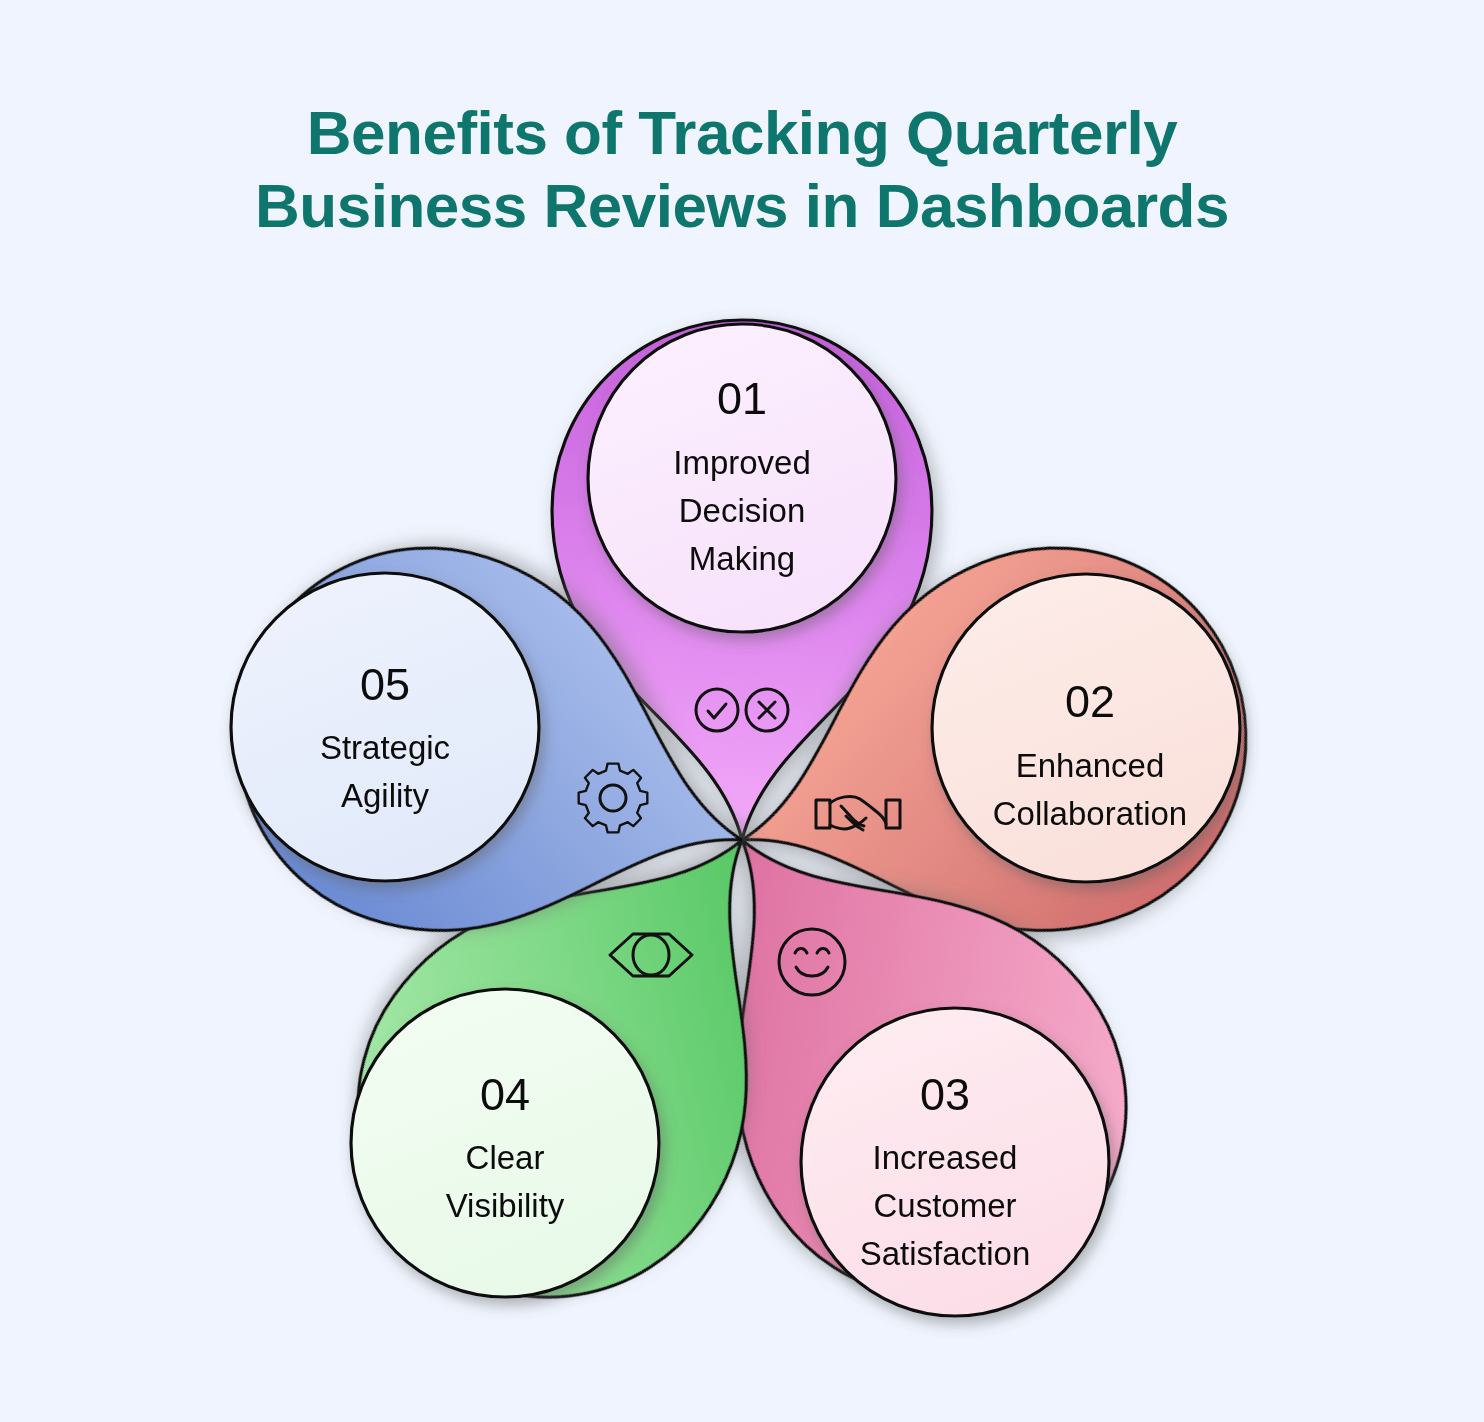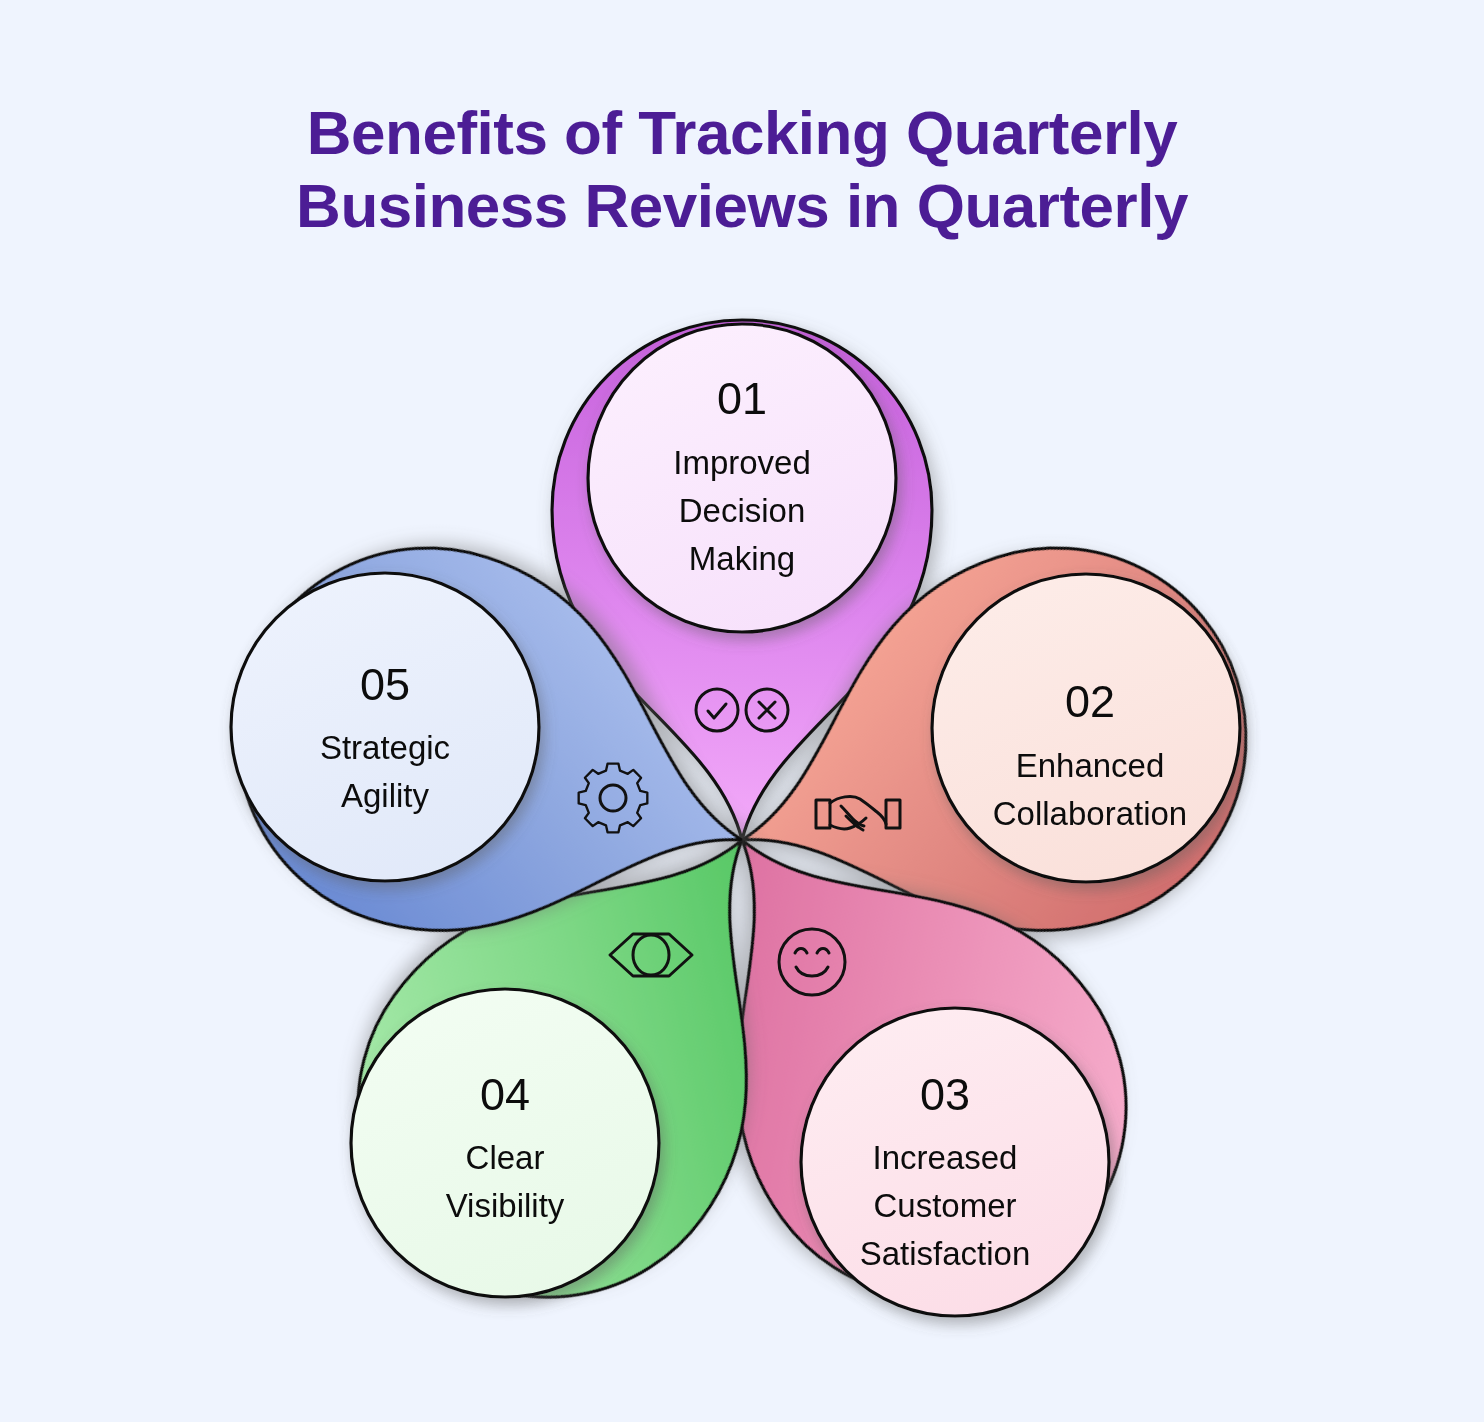--- a/index.html
+++ b/index.html
@@ -23,21 +23,21 @@
     position: absolute;
     top: 96px;
     left: 0;
     width: 1484px;
     text-align: center;
   }
   .title-line {
     font-family: "Liberation Sans Narrow", "Liberation Sans", sans-serif;
     font-size: 62px;
     font-weight: bold;
-    color: #4c1d95;
+    color: #0f766e;
     line-height: 1.18;
     letter-spacing: -0.5px;
     white-space: nowrap;
   }
   svg#flower {
     position: absolute;
     left: 0;
     top: 0;
     width: 1484px;
     height: 1422px;
@@ -72,21 +72,21 @@
     stroke-linejoin: round;
   }
 </style>
 </head>
 <body style="background: rgb(239, 244, 254);">
 
 <div id="infographic">
 
   <div class="title-block">
     <div class="title-line">Benefits of Tracking Quarterly</div>
-    <div class="title-line">Business Reviews in Quarterly</div>
+    <div class="title-line">Business Reviews in Dashboards</div>
   </div>
 
   <svg id="flower" viewBox="0 0 1484 1422">
     <defs>
 
       <linearGradient id="g1" x1="0.5" y1="0" x2="0.45" y2="1">
         <stop offset="0" stop-color="#c560db"></stop>
         <stop offset="0.55" stop-color="#de86ee"></stop>
         <stop offset="1" stop-color="#f3aaf9"></stop>
       </linearGradient>

